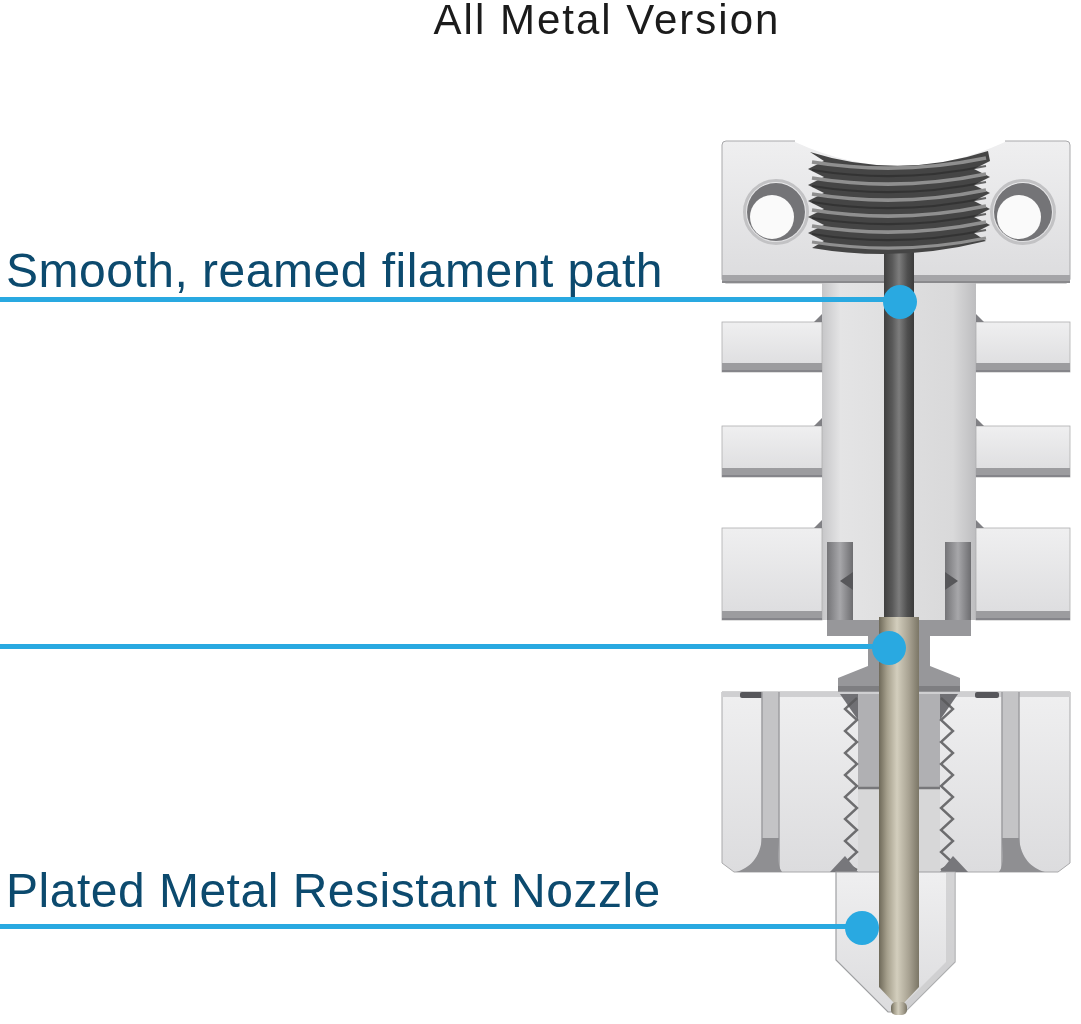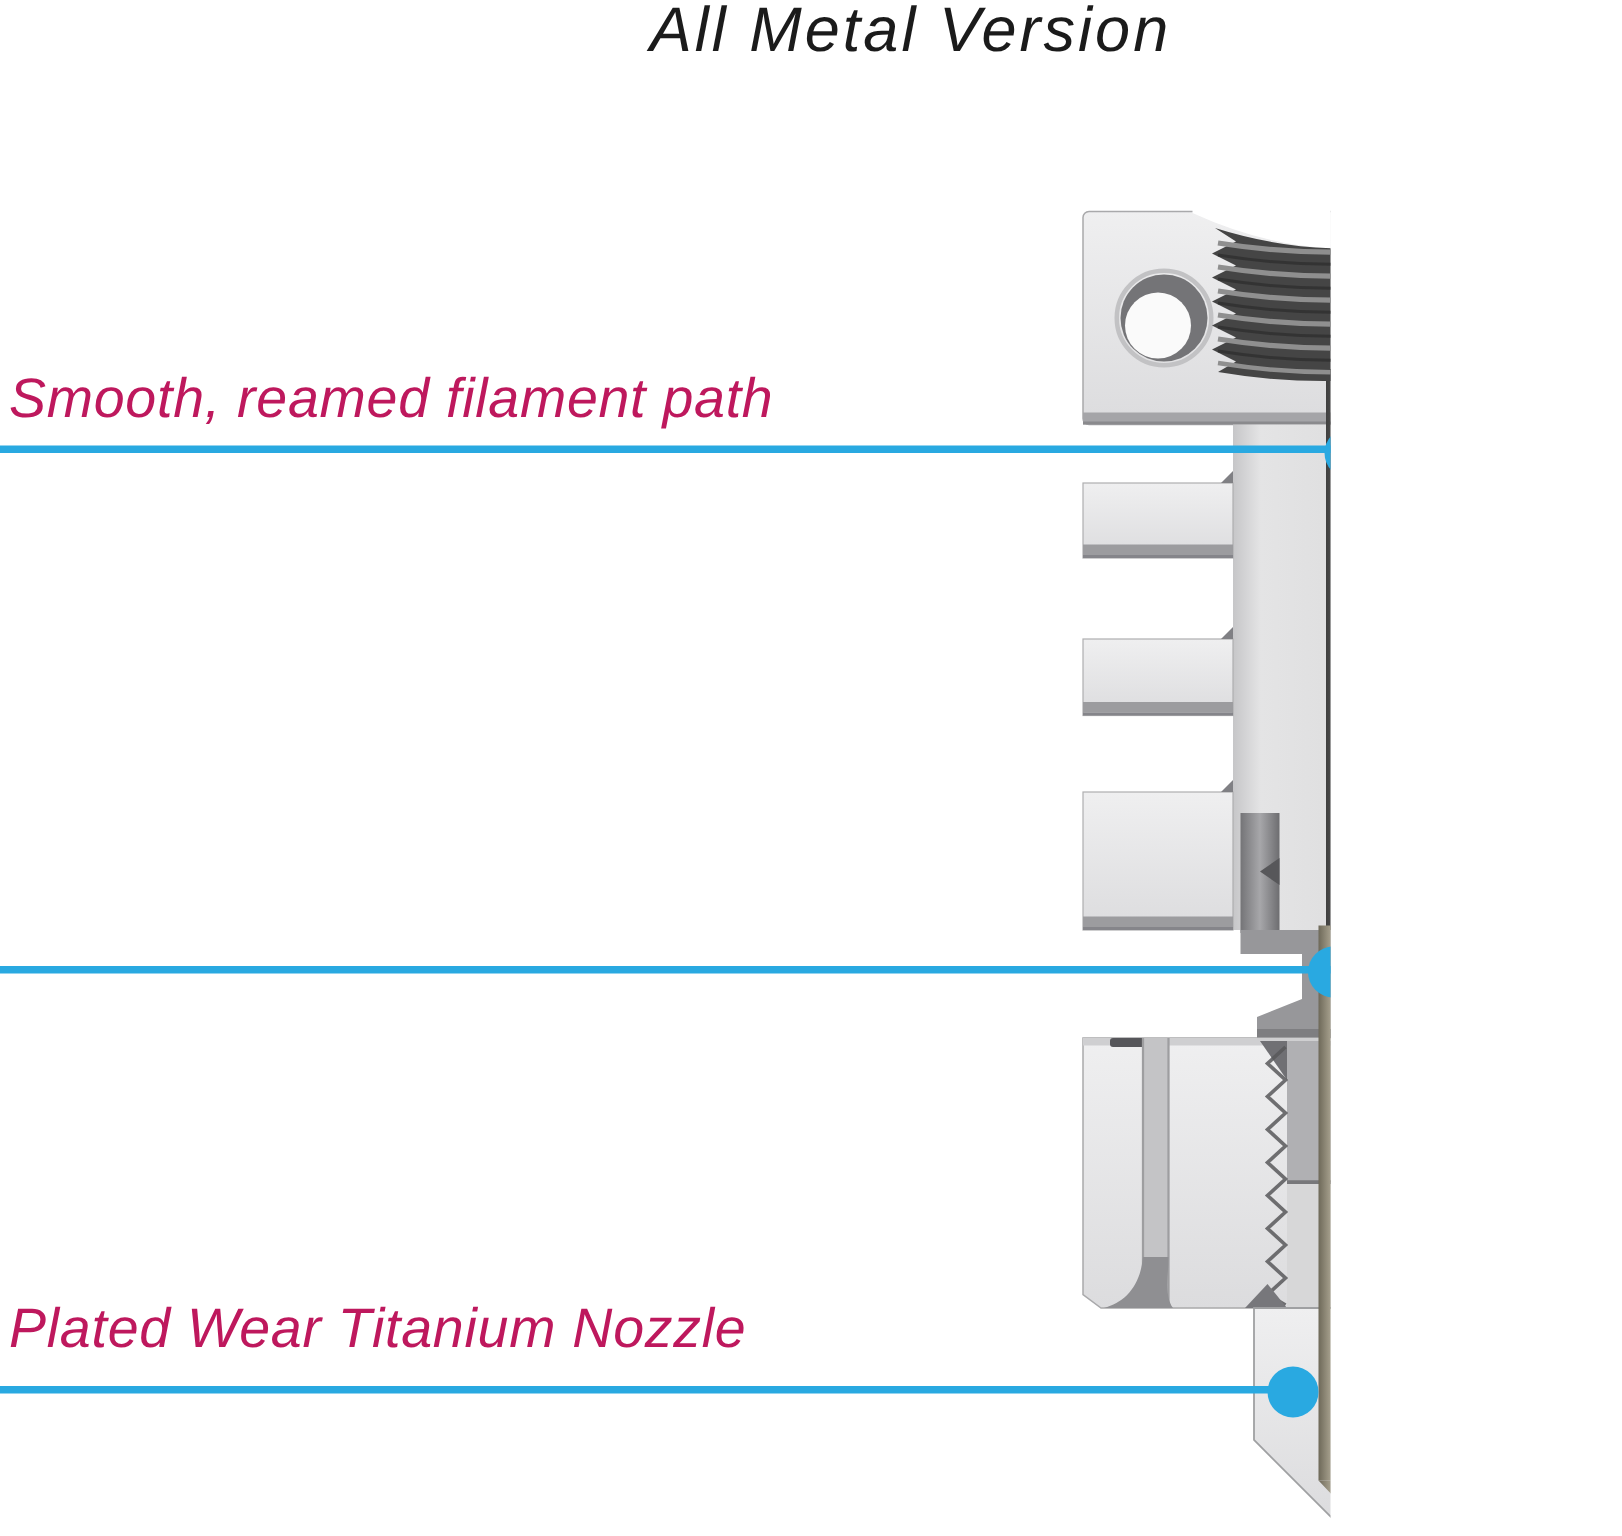--- a/index.html
+++ b/index.html
@@ -1,35 +1,35 @@
 <!DOCTYPE html>
 <html><head>
 <meta charset="utf-8">
 <style>
   html,body{margin:0;padding:0;background:#fff;}
-  .canvas{position:relative;width:887px;height:1024px;background:#ffffff;overflow:hidden;
-          font-family:"Liberation Sans",sans-serif;font-style:italic;}
+  .canvas{position:relative;width:1081px;height:1024px;background:#ffffff;overflow:hidden;
+          font-family:"Liberation Sans",sans-serif;}
   .title{position:absolute;top:-4px;left:607px;transform:translateX(-50%);
          font-size:42px;letter-spacing:2px;color:#1b1b1b;white-space:nowrap;font-weight:400;}
-  .callout-label{position:absolute;left:6px;font-size:37px;letter-spacing:.5px;color:#be185d;
+  .callout-label{position:absolute;left:6px;font-size:48px;letter-spacing:.5px;color:#0c4a6e;
                  white-space:nowrap;font-weight:400;line-height:1;}
   .lbl1{top:247px;}
   .lbl2{top:590px;}
   .lbl3{top:867px;}
   svg.art{position:absolute;left:0;top:0;}
 </style>
 </head>
 <body>
 
 <div class="canvas">
 
   <div class="title">All Metal Version</div>
 
   <div class="callout-label lbl1">Smooth, reamed filament path</div>
-  <div class="callout-label lbl3">Plated Wear Titanium Nozzle</div>
+  <div class="callout-label lbl3">Plated Metal Resistant Nozzle</div>
 
   <svg class="art" width="1081" height="1024" viewBox="0 0 1081 1024">
     <defs>
       <linearGradient id="gTube" x1="0" y1="0" x2="1" y2="0">
         <stop offset="0" stop-color="#3f3f3f"></stop>
           <stop offset="0.28" stop-color="#5a5a5a"></stop>
         <stop offset="0.5" stop-color="#7d7d7d"></stop>
           <stop offset="0.78" stop-color="#4f4f4f"></stop>
         <stop offset="1" stop-color="#3b3b3b"></stop>
       </linearGradient>

